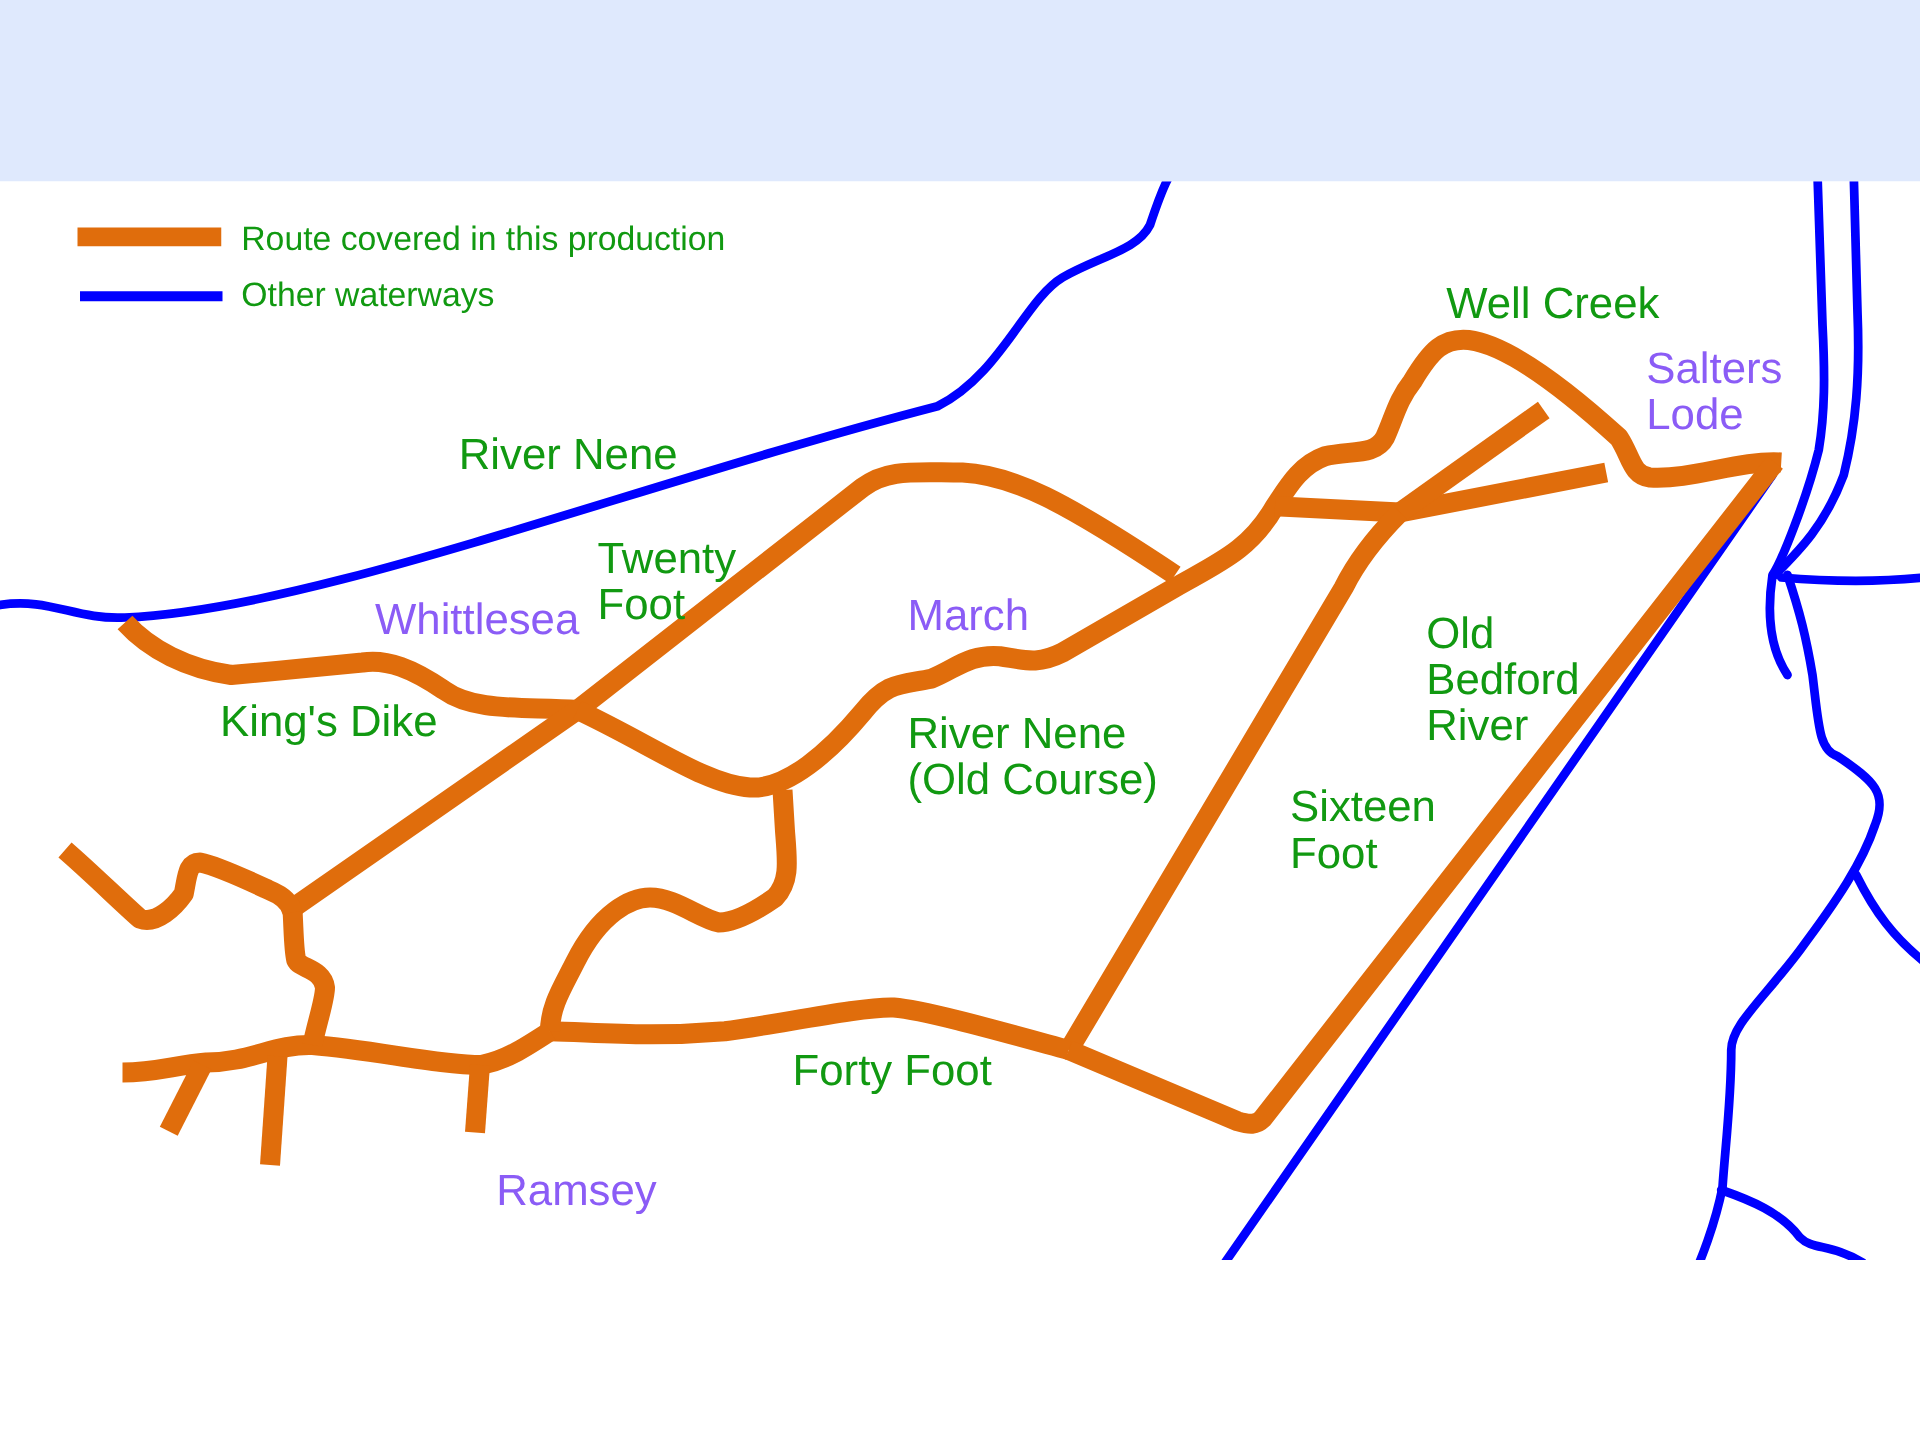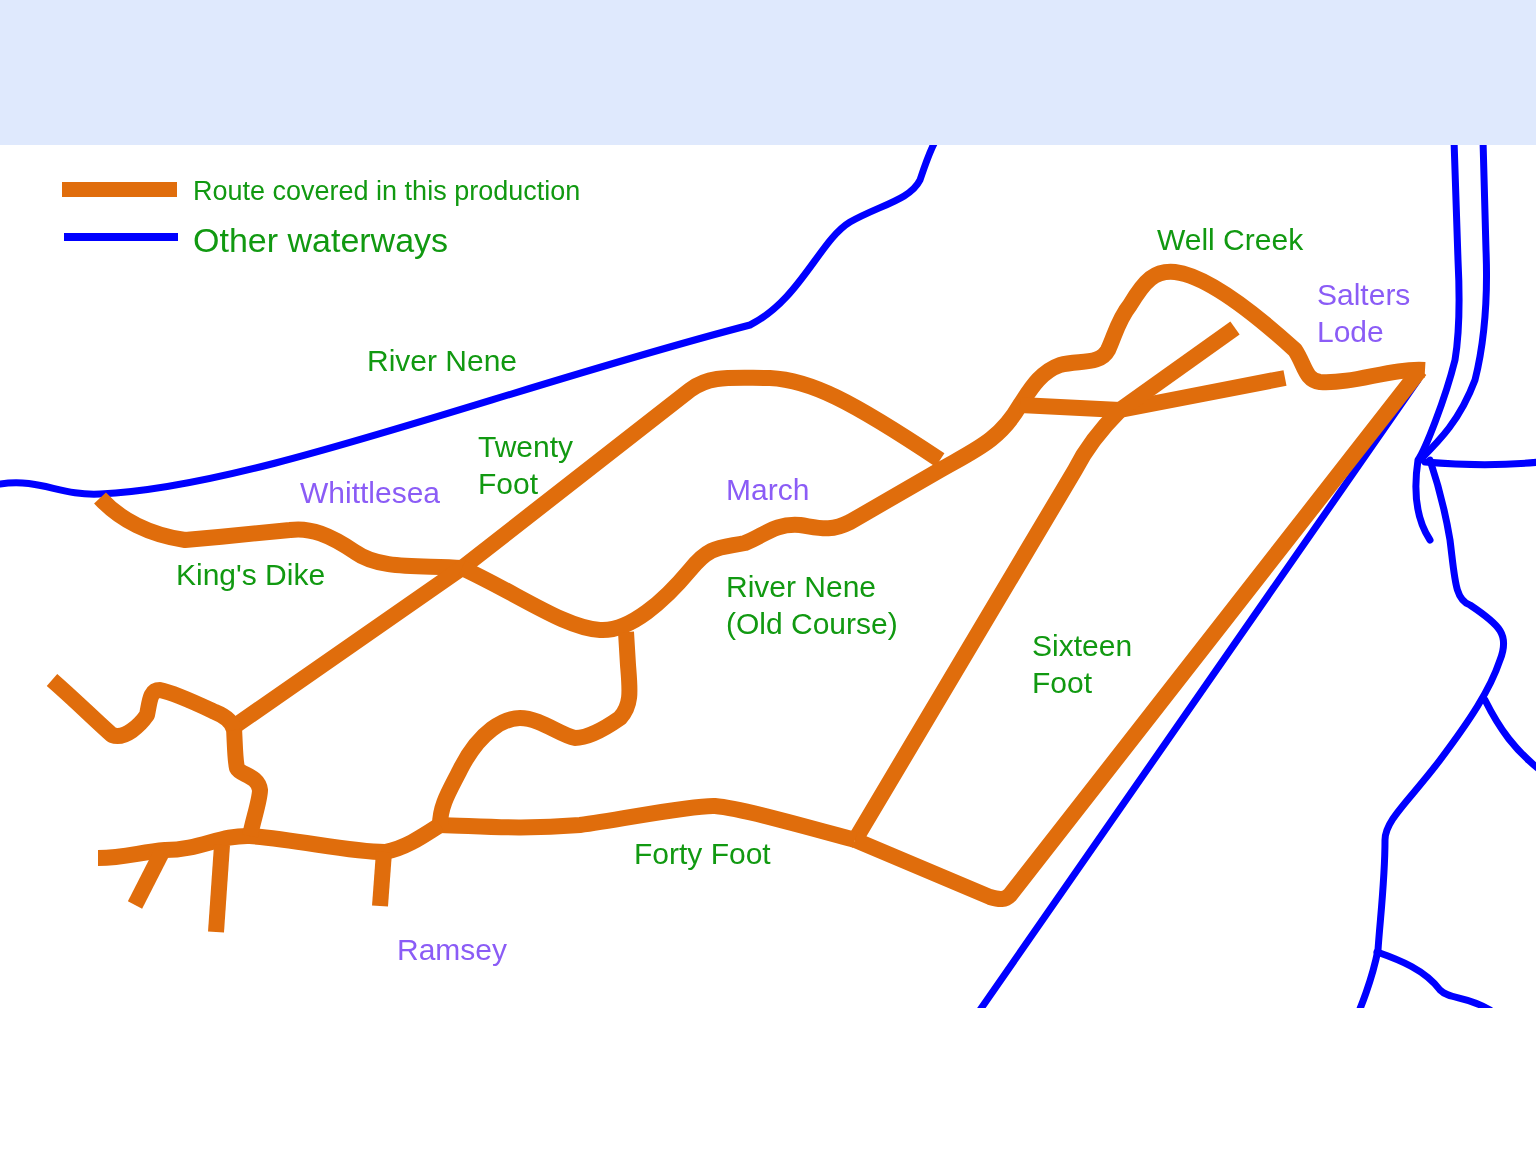--- a/index.html
+++ b/index.html
@@ -1,19 +1,19 @@
 <!DOCTYPE html>
 <html><head>
 <meta charset="utf-8">
 <style>
   html, body { margin:0; padding:0; }
   body { width:1536px; height:1152px; background:#dfe9fd; position:relative; overflow:hidden; font-family:"Liberation Sans", sans-serif; }
   #map-panel { position:absolute; left:0; top:145px; width:1536px; height:1085px; background:#ffffff; overflow:hidden;padding-left:16px; }
   #map-svg { position:absolute; left:0; top:0; }
-  .lbl { position:absolute; white-space:pre; line-height:1; font-size:30px; }
+  .lbl { position:absolute; white-space:pre; line-height:1; font-size:35px; }
   .green { color:#119911; }
   .blue { color:#8b5cf6; }
   .legend-item { position:absolute; }
 </style>
 </head>
 <body>
 
 <div id="map-panel">
   <svg id="map-svg" width="1536" height="863" viewBox="0 145 1536 863" xmlns="http://www.w3.org/2000/svg">
     <g fill="none" stroke="#0000ff" stroke-width="7" stroke-linecap="round" stroke-linejoin="round">
@@ -41,30 +41,33 @@
       <path d="M222,845 L216,932"></path>
       <path d="M162,852 L135,905"></path>
       <path d="M250,836 C253,820 260,800 260,790 C258,775 240,775 237,768 C235,760 235,745 234,728"></path>
       <path d="M52,680 C75,700 95,720 112,735 C125,740 140,725 147,715 C150,700 150,690 160,690 C175,693 200,705 215,712 C230,718 233,725 234,730"></path>
     </g>
   </svg>
 
   <div class="legend-item" style="left:62px;top:37px;width:115px;height:15px;background:#e06d0c;"></div>
   <div class="lbl green" style="left:193px;top:33px;font-size:27px;">Route covered in this production</div>
   <div class="legend-item" style="left:64px;top:88px;width:114px;height:8px;background:#0000ff;"></div>
-  <div class="lbl blue" style="left:193px;top:78px;font-size:34px;color:#119911;text-align:right;">Other waterways</div>
+  <div class="lbl blue" style="left:193px;top:78px;font-size:27px;color:#119911;text-align:right;">Other waterways</div>
 
   <div class="lbl green" style="left:367px;top:201px;">River Nene</div>
   <div class="lbl green" style="left:478px;top:283px;line-height:37px;">Twenty
 Foot</div>
   <div class="lbl blue" style="left:300px;top:333px;">Whittlesea</div>
   <div class="lbl green" style="left:176px;top:415px;">King's Dike</div>
   <div class="lbl blue" style="left:726px;top:330px;">March</div>
   <div class="lbl green" style="left:726px;top:423px;line-height:37px;">River Nene
 (Old Course)</div>
   <div class="lbl green" style="left:1004px;top:482px;line-height:37px;margin-left:28px;">Sixteen
 Foot</div>
+  <div class="lbl green" style="left:1141px;top:343px;line-height:37px;">Old
+Bedford
+River</div>
   <div class="lbl green" style="left:1157px;top:80px;">Well Creek</div>
   <div class="lbl blue" style="left:1317px;top:131px;line-height:37px;">Salters
 Lode</div>
   <div class="lbl green" style="left:634px;top:694px;">Forty Foot</div>
   <div class="lbl blue" style="left:397px;top:771px;margin-top:19px;">Ramsey</div>
 </div>
 
 </body></html>

